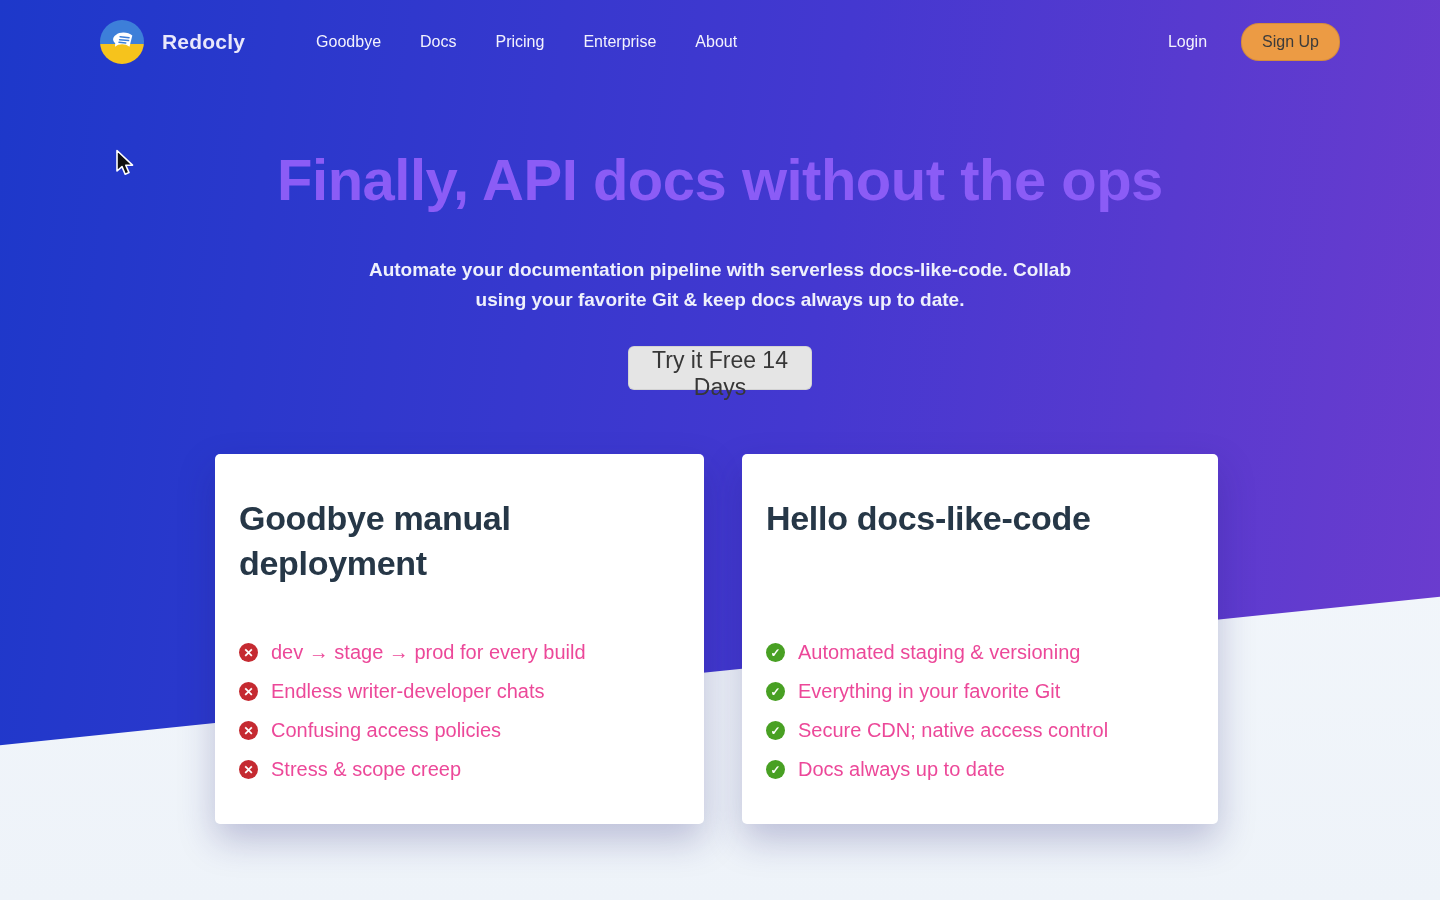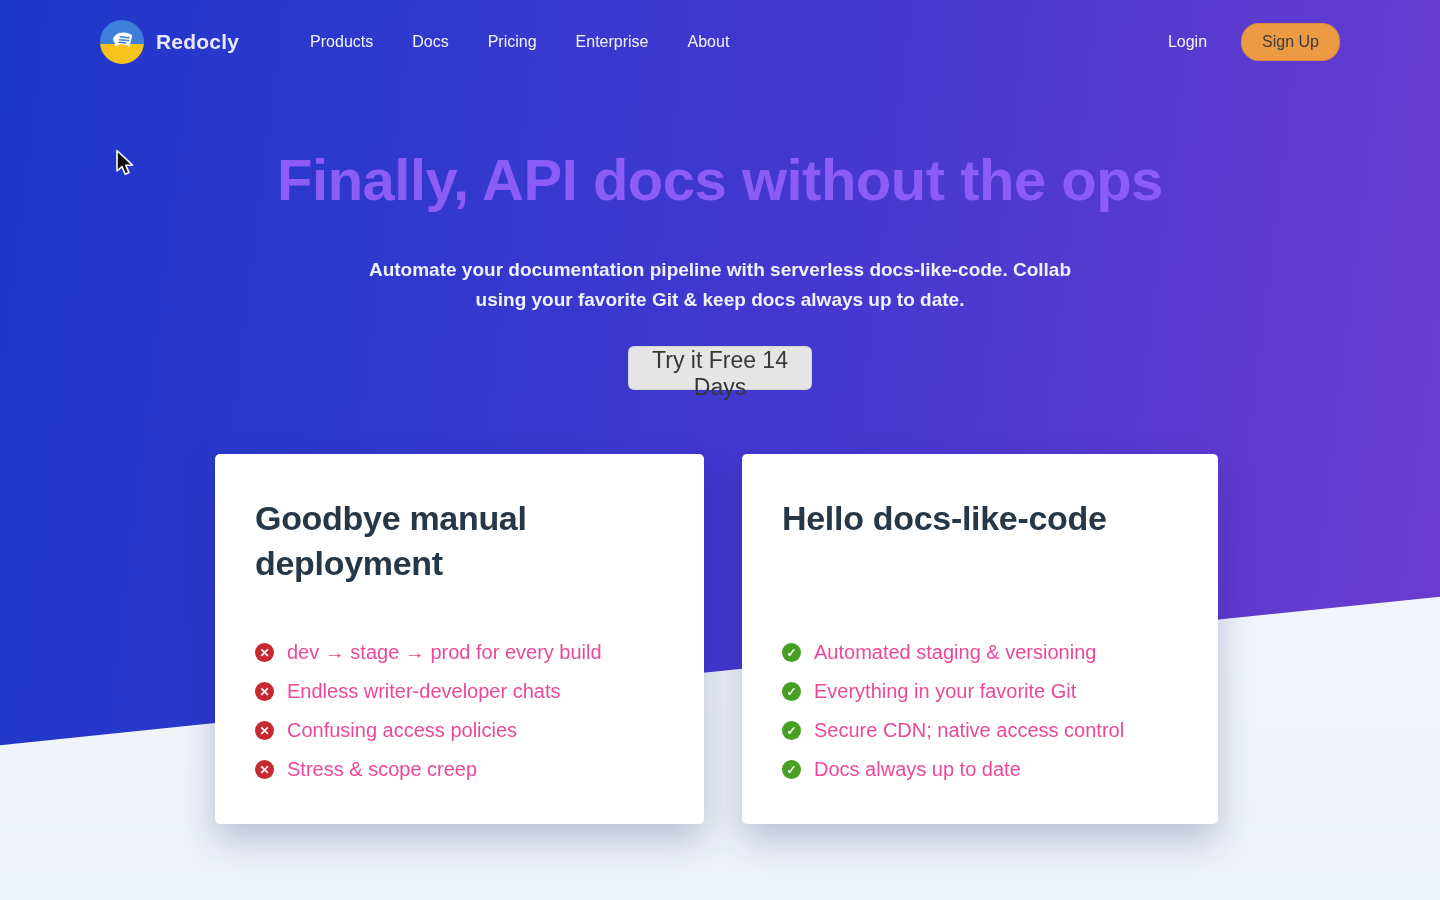--- a/index.html
+++ b/index.html
@@ -27,21 +27,21 @@
     display: flex; align-items: center;
   }
   .brand { display: flex; align-items: center; cursor: pointer; }
   .logo-circle {
     width: 44px; height: 44px; border-radius: 50%;
     background: linear-gradient(180deg, #3d7fd9 0%, #3d7fd9 54%, #f6c31c 54%, #f6c31c 100%);
     display: flex; align-items: center; justify-content: center;
     overflow: hidden;
   }
   .brand-name {
-    margin-left: 12px;
+    margin-left: 18px;
     color: #e9e7fb; font-size: 21px; font-weight: 700; letter-spacing: 0.2px;
   }
   .nav { display: flex; margin-left: 71px; gap: 39px; }
   .nav a {
     color: #f3f2fd; font-size: 16px; text-decoration: none; cursor: pointer;
   }
   .auth { margin-left: auto; display: flex; align-items: center; gap: 34px; }
   .login-link { color: #f3f2fd; font-size: 16px; text-decoration: none; cursor: pointer; }
   .signup-btn {
     background: #ec9b44; border: 1px solid rgba(0,0,0,0.10);
@@ -67,21 +67,21 @@
     background: #e5e5e5; border: 1px solid rgba(0,0,0,0.08);
     color: #373737; font-size: 23px;
     width: 184px; height: 44px; border-radius: 6px; cursor: pointer;
     font-family: "Liberation Sans", sans-serif;
   }
 
   
   .cards { position: absolute; top: 454px; left: 215px; display: flex; gap: 38px; }
   .card {
     background: #ffffff; border-radius: 5px;
-    height: 370px; padding: 42px 40px;
+    height: 370px; padding: 42px 24px;
     box-shadow: 0 16px 36px rgba(35, 31, 116, 0.25);
   }
   .card-left  { width: 489px; }
   .card-right { width: 476px; }
   .card-title {
     color: #263747; font-size: 34px; font-weight: 700; line-height: 1.33;
     letter-spacing: -0.3px; min-height: 137px;
   }
   .card ul { list-style: none; }
   .card li { display: flex; align-items: center; height: 39px; }
@@ -112,21 +112,21 @@
         <svg width="30" height="30" viewBox="0 0 32 32">
           <path d="M9.5 8.5 C14 4.5 23 5.5 27 9 L24 21 C19.5 17.5 12.5 17.5 8.5 21 Z" fill="#ffffff"></path>
           <path d="M9.5 8.5 C6 10.5 5.5 14.5 8.5 17 L10.5 18.2 L12 10 Z" fill="#ffffff"></path>
           <path d="M14 10.5 L23.5 11.5 M13.4 13.5 L23 14.5 M12.8 16.3 L20 17" stroke="#3d7fd9" stroke-width="1.6" fill="none" stroke-linecap="round"></path>
         </svg>
       </div>
       <span class="brand-name">Redocly</span>
     </div>
 
     <nav class="nav">
-      <a>Products</a>
+      <a>Goodbye</a>
       <a>Docs</a>
       <a>Pricing</a>
       <a>Enterprise</a>
       <a>About</a>
     </nav>
 
     <div class="auth">
       <a class="login-link">Login</a>
       <button class="signup-btn">Sign Up</button>
     </div>

